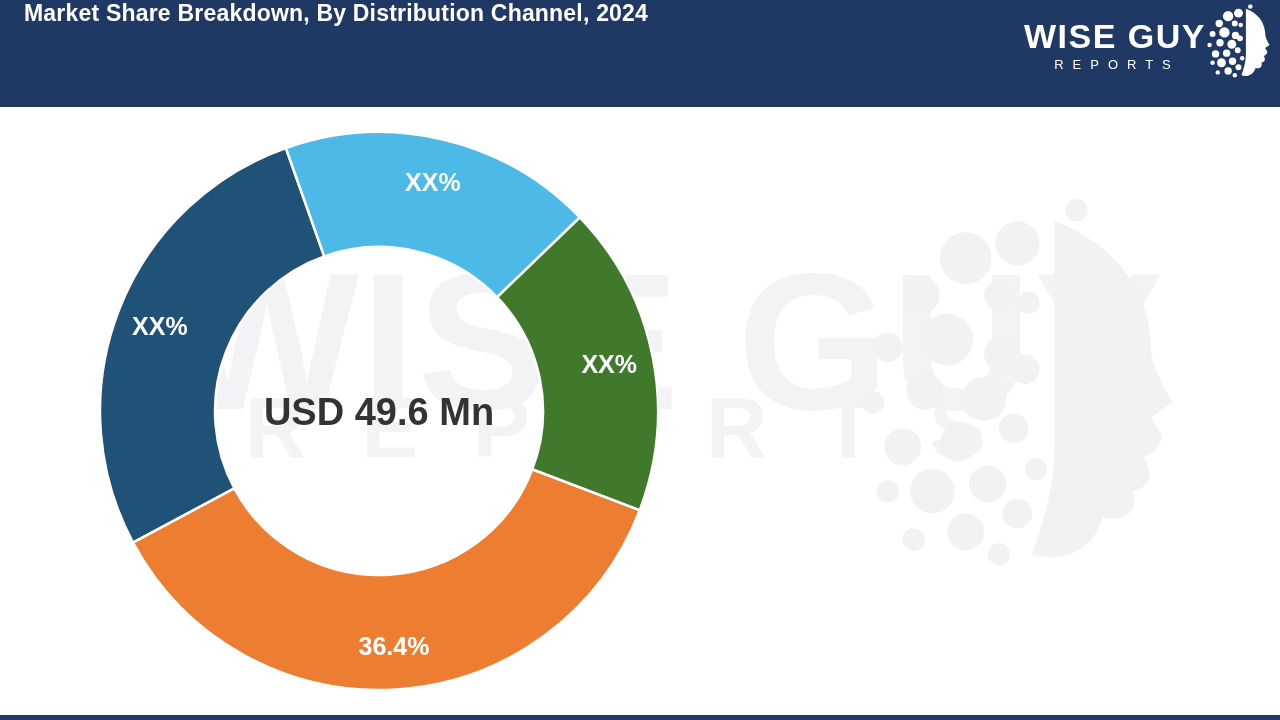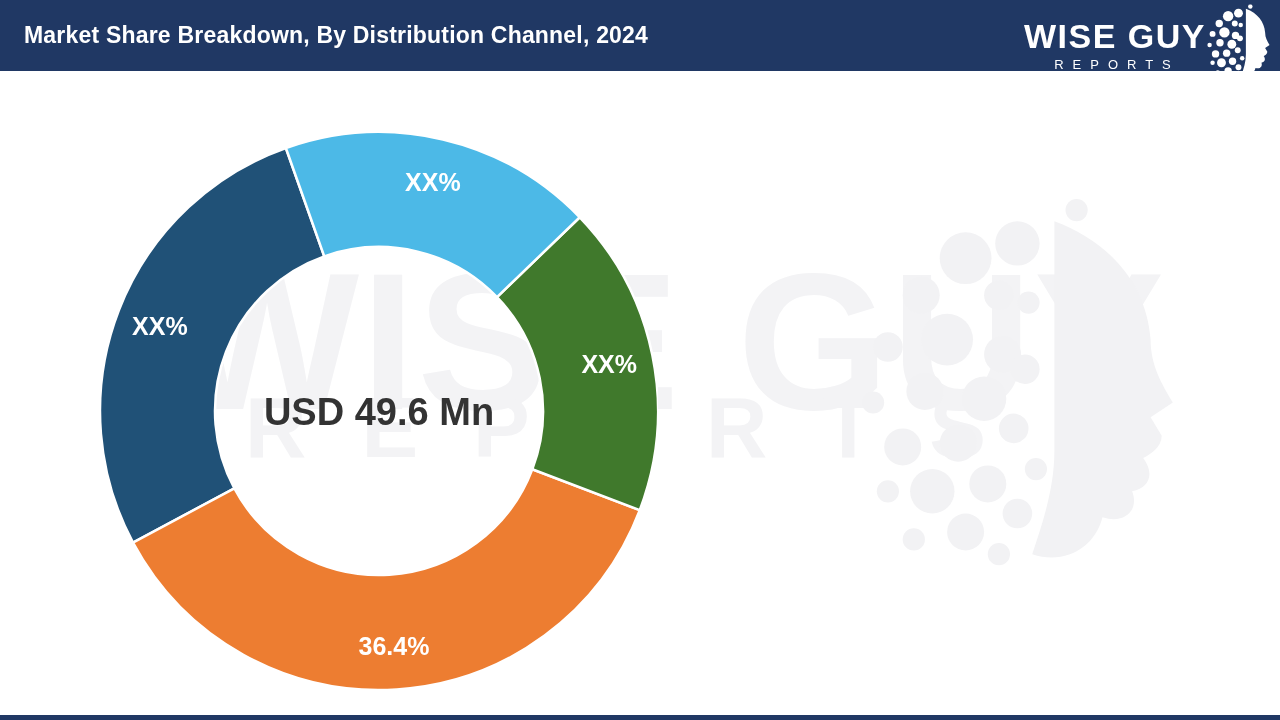--- a/index.html
+++ b/index.html
@@ -1,22 +1,22 @@
 <!DOCTYPE html>
 <html><head>
 <meta charset="utf-8">
 <style>
   * { margin:0; padding:0; box-sizing:border-box; }
   html,body { width:1280px; height:720px; overflow:hidden; background:#ffffff;
               font-family:"Liberation Sans", sans-serif; }
   .page { position:relative; width:1280px; height:720px; background:#ffffff; }
 
   
-  .header { position:absolute; left:0; top:0; width:1280px; height:71px;
-            background:#203864; display:flex; align-items:center; z-index:5; }
+  .header { position:absolute; left:0; top:0; width:1280px; height:107px;
+            background:#203864; display:flex; align-items:flex-start; z-index:5; }
   .header-title { color:#ffffff; font-size:23px; font-weight:bold;
                   padding-left:24px; letter-spacing:.2px; }
   .logo { position:absolute; right:6px; top:4px; display:flex; align-items:center; }
   .logo-text { display:flex; flex-direction:column; align-items:center; margin-right:-6px; }
   .logo-line1 { color:#ffffff; font-size:34px; font-weight:600; letter-spacing:1.5px; line-height:1.1; }
   .logo-line2 { color:#ffffff; font-size:13px; font-weight:400; letter-spacing:9px;
                 margin-top:1px; text-indent:4px; }
   .logo-face { width:74px; height:82px; color:#ffffff; }
 
   

